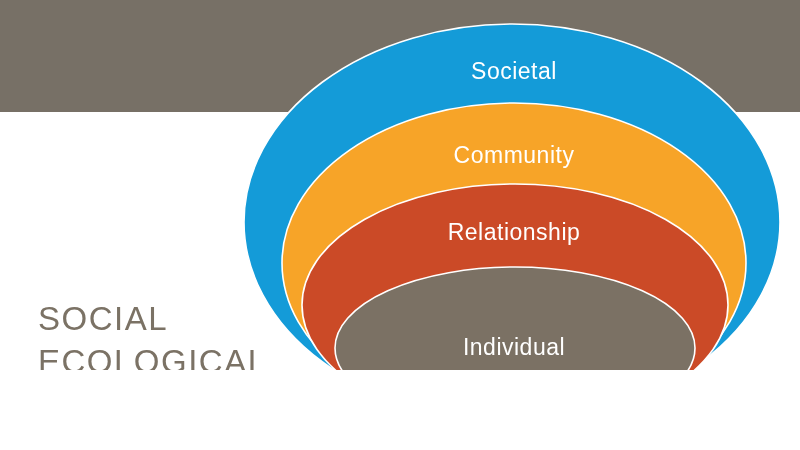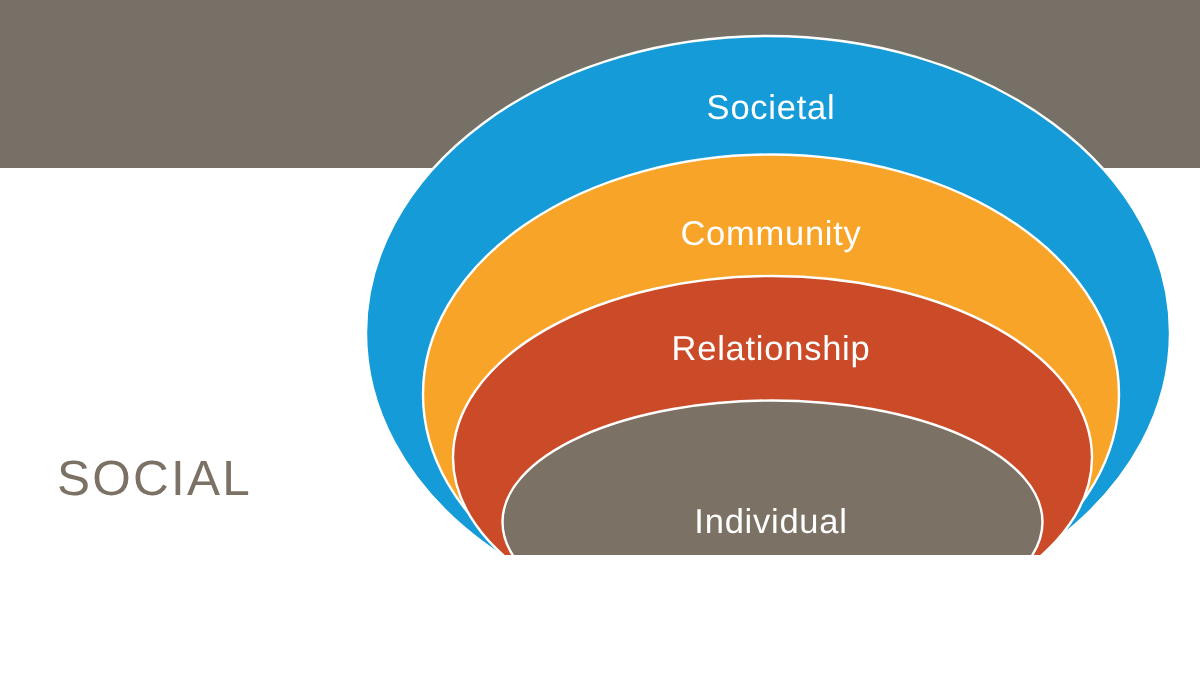--- a/index.html
+++ b/index.html
@@ -57,15 +57,16 @@
 
     <text class="venn-label" x="514" y="163" text-anchor="middle" fill="#ffffff">Community</text>
 
     <text class="venn-label" x="514" y="240" text-anchor="middle" fill="#ffffff">Relationship</text>
 
     <text class="venn-label" x="514" y="355" text-anchor="middle" fill="#ffffff">Individual</text>
   </svg>
 
   <div class="page-title">
     <div>SOCIAL</div>
+    <div>ECOLOGICAL</div>
   </div>
 
 </div>
 
 </body></html>

